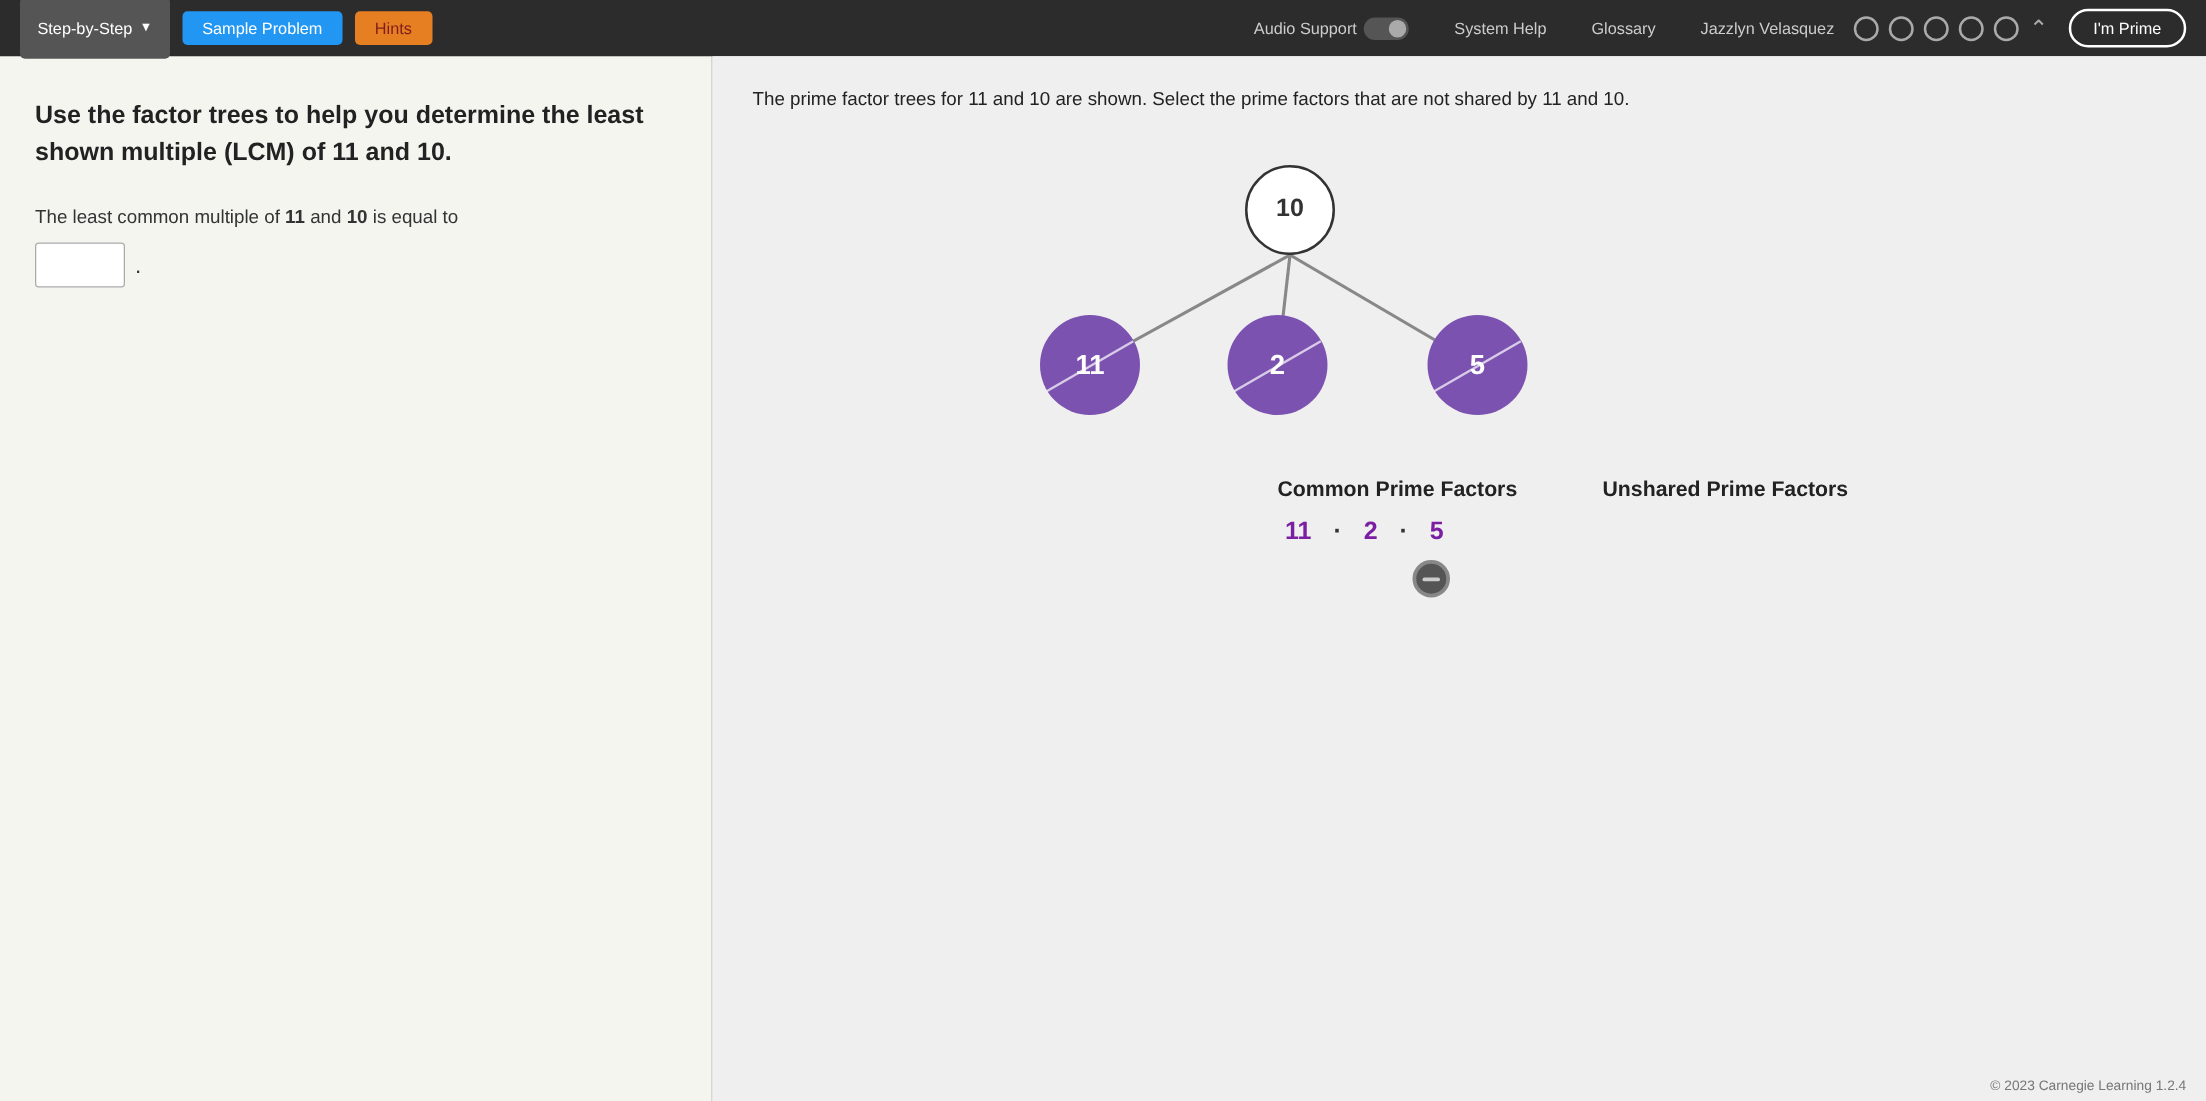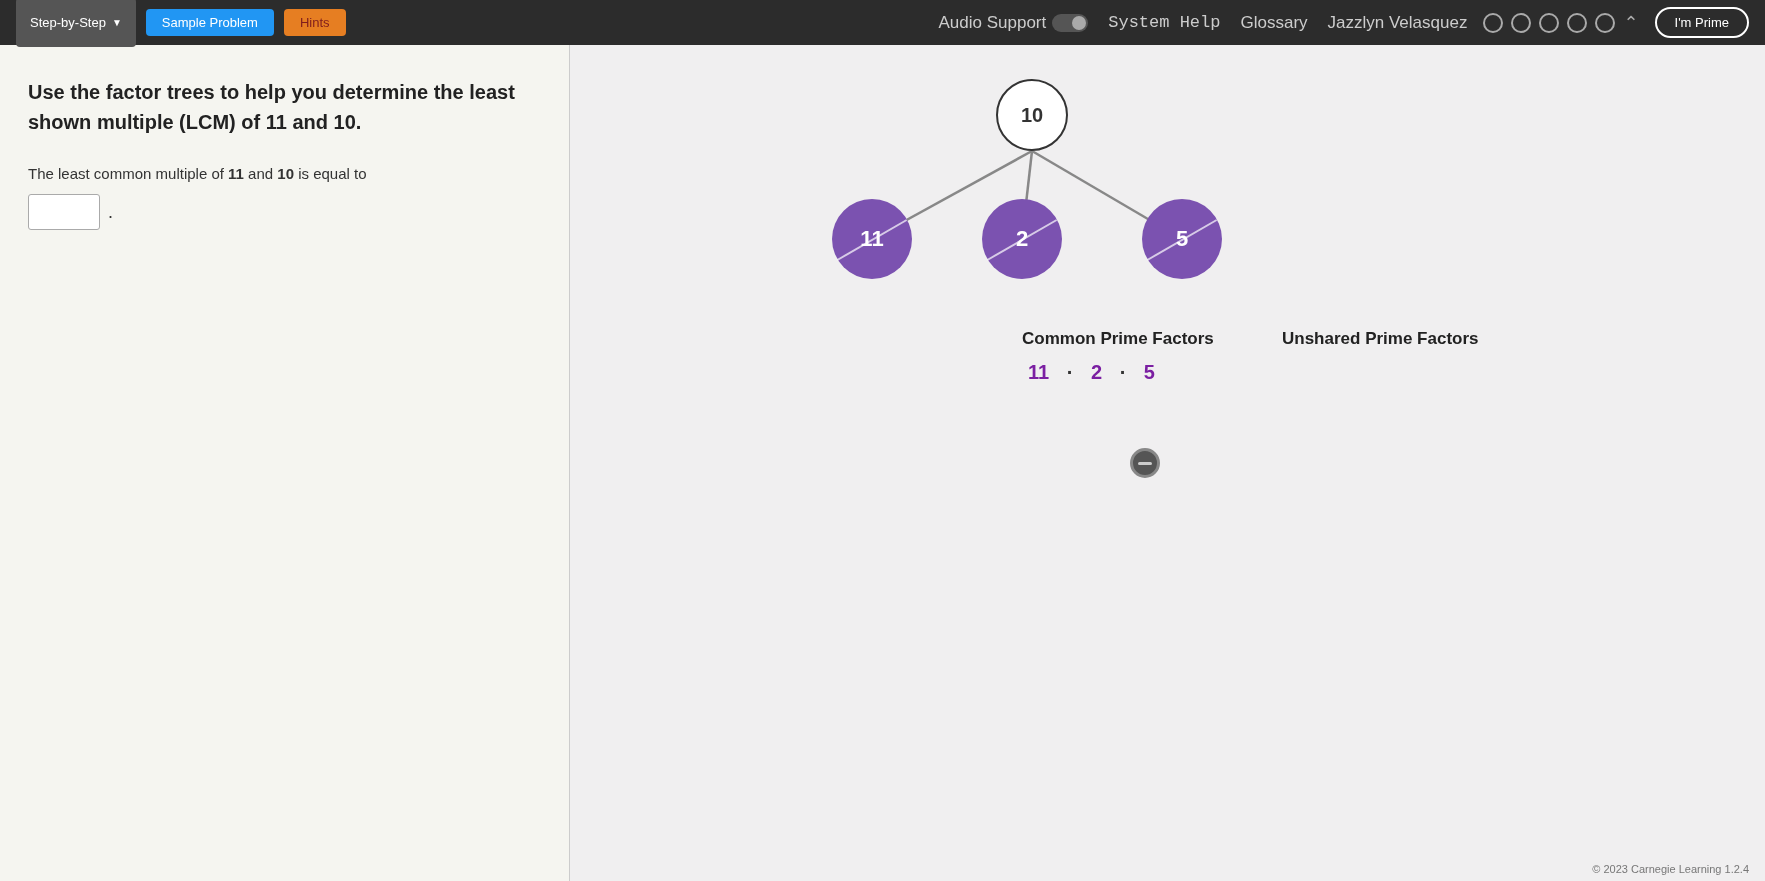--- a/index.html
+++ b/index.html
@@ -277,23 +277,23 @@
       bottom: 6px;
       right: 16px;
       font-size: 11px;
       color: #777;
     }
 
     
     .user-section {
       display: flex;
       align-items: center;
-      gap: 20px;
+      gap: 36px;
       color: #ccc;
-      font-size: 17px;
+      font-size: 13px;
       margin-left: 20px;
     }
     .audio-toggle {
       display: flex;
       align-items: center;
       gap: 6px;
     }
     .toggle-pill {
       width: 36px;
       height: 18px;
@@ -329,21 +329,21 @@
       <span>Hints</span>
     </button>
   </div>
 
   <div class="top-bar-right">
     <div class="user-section">
       <div class="audio-toggle">
         <span>Audio Support</span>
         <div class="toggle-pill"></div>
       </div>
-      <span style="cursor:pointer;font-family:Liberation Mono, monospace;">System Help</span>
+      <span style="cursor:pointer;">System Help</span>
       <span style="cursor:pointer;">Glossary</span>
       <span>Jazzlyn Velasquez</span>
     </div>
     <div class="nav-circles">
       <div class="nav-circle"></div>
       <div class="nav-circle"></div>
       <div class="nav-circle"></div>
       <div class="nav-circle"></div>
       <div class="nav-circle"></div>
       <span class="nav-chevron">⌃</span>
@@ -365,20 +365,23 @@
       <span>The least common multiple of </span><strong>11</strong><span> and </span><strong>10</strong><span> is equal to</span>
     </p>
     <div class="lcm-input-row">
       <input class="lcm-input" type="text" style="">
       <span class="lcm-dot">.</span>
     </div>
   </div>
 
   <div class="right-panel">
 
+    <p class="instruction-text">
+      <span>The prime factor trees for 11 and 10 are shown. Select the prime factors that are not shared by 11 and 10.</span>
+    </p>
 
     <div class="tree-container" style="margin-left:200px;">
 
       <svg class="tree-svg" viewBox="0 0 460 230">
 
         <line x1="230" y1="82" x2="70" y2="170" stroke="#888" stroke-width="2.5"></line>
 
         <line x1="230" y1="82" x2="220" y2="170" stroke="#888" stroke-width="2.5"></line>
 
         <line x1="230" y1="82" x2="380" y2="170" stroke="#888" stroke-width="2.5"></line>

